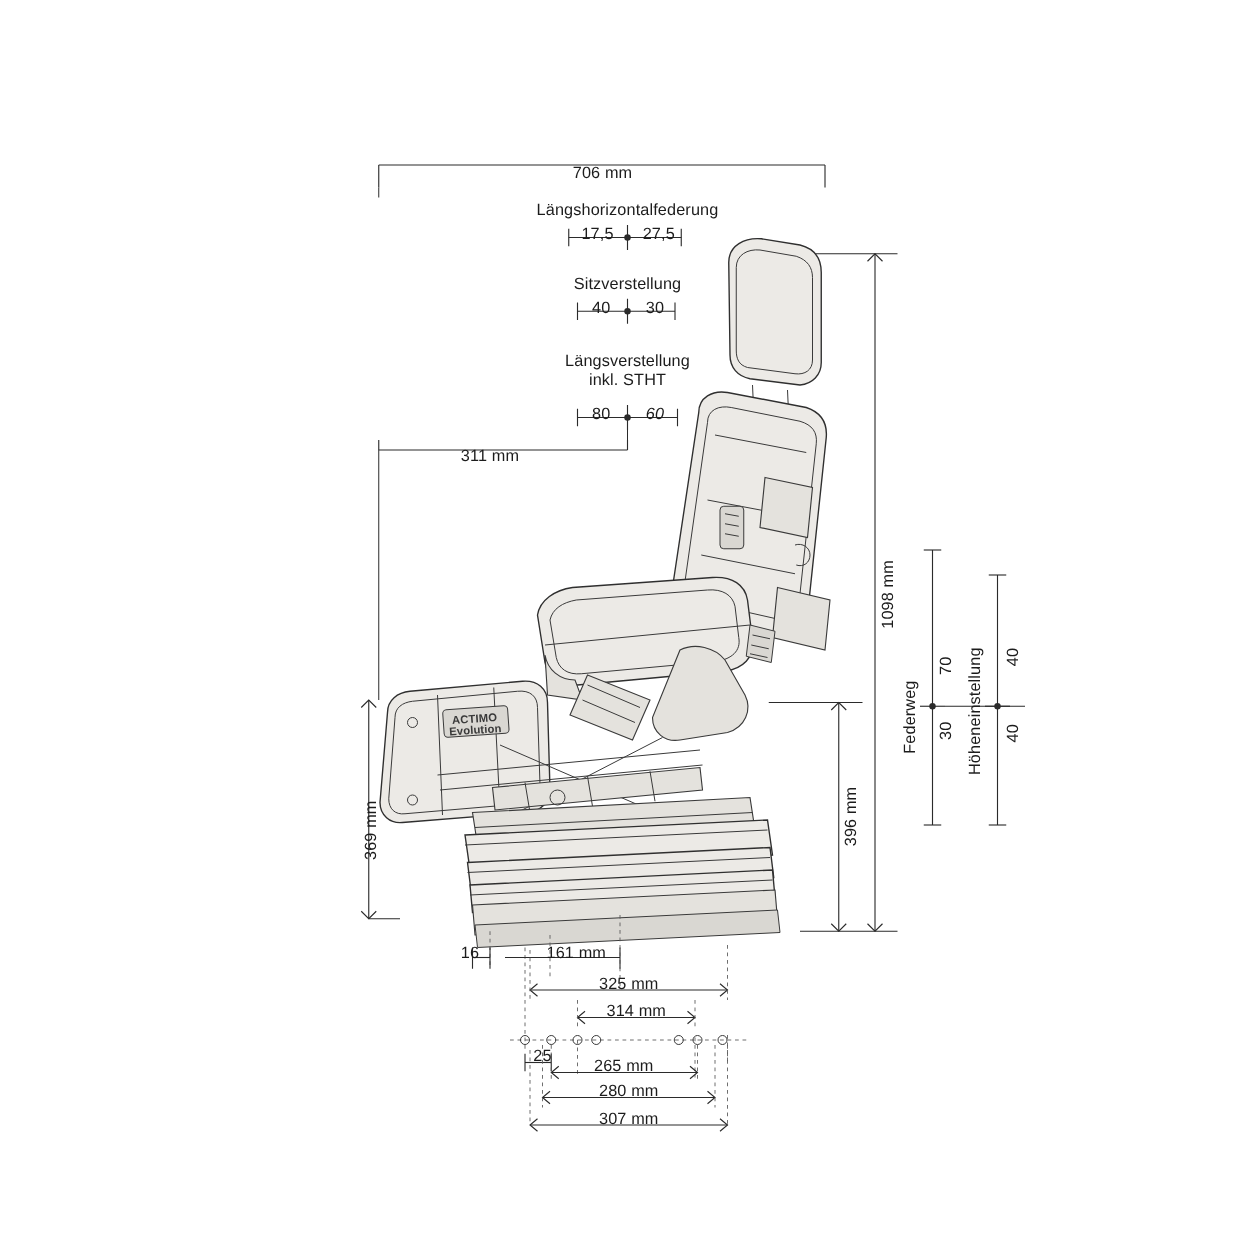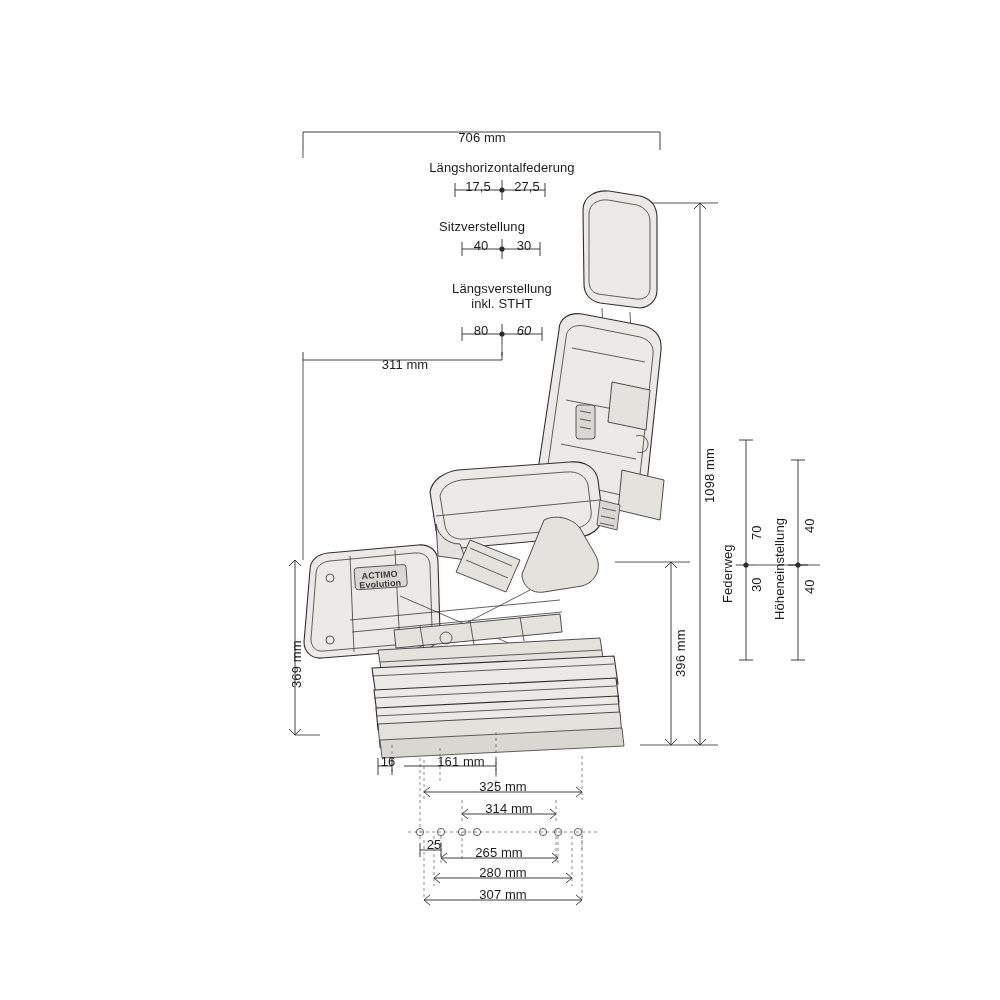--- a/index.html
+++ b/index.html
@@ -296,46 +296,46 @@
     </g>
 
   </svg>
 
   <div class="lbl center" style="left:482px; top:131px;">706 mm</div>
 
   <div class="lbl center" style="left:502px; top:161px;">Längshorizontalfederung</div>
   <div class="lbl center" style="left:478px; top:180px;">17,5</div>
   <div class="lbl center" style="left:527px; top:180px;">27,5</div>
 
-  <div class="lbl center" style="left:482px; top:220px;text-align:right;">Sitzverstellung</div>
+  <div class="lbl center" style="left:502px; top:220px;text-align:right;">Sitzverstellung</div>
   <div class="lbl center" style="left:481px; top:239px;">40</div>
   <div class="lbl center" style="left:524px; top:239px;">30</div>
 
   <div class="lbl center" style="left:502px; top:282px;">Längsverstellung
 inkl. STHT</div>
   <div class="lbl center" style="left:481px; top:324px;">80</div>
   <div class="lbl center" style="left:524px; top:324px;font-style:italic;">60</div>
 
-  <div class="lbl center" style="left:405px; top:358px;">311 mm</div>
+  <div class="lbl center" style="left:392px; top:358px;">311 mm</div>
 
   <div class="lbl vert" style="left:703px; top:503px;">1098 mm</div>
 
   <div class="lbl vert" style="left:674px; top:677px;">396 mm</div>
 
   <div class="lbl vert" style="left:290px; top:688px;">369 mm</div>
 
   <div class="lbl vert" style="left:721px; top:603px;">Federweg</div>
   <div class="lbl vert" style="left:750px; top:540px;">70</div>
   <div class="lbl vert" style="left:750px; top:592px;">30</div>
 
   <div class="lbl vert" style="left:773px; top:620px;">Höheneinstellung</div>
   <div class="lbl vert" style="left:803px; top:533px;">40</div>
   <div class="lbl vert" style="left:803px; top:594px;">40</div>
 
-  <div class="lbl center" style="left:388px; top:755px;text-align:right;">16</div>
+  <div class="lbl center" style="left:376px; top:755px;text-align:right;">16</div>
 
   <div class="lbl center" style="left:461px; top:755px;">161 mm</div>
 
   <div class="lbl center" style="left:503px; top:780px;text-align:center;">325 mm</div>
 
   <div class="lbl center" style="left:509px; top:802px;">314 mm</div>
 
   <div class="lbl center" style="left:434px; top:838px;">25</div>
 
   <div class="lbl center" style="left:499px; top:846px;">265 mm</div>

